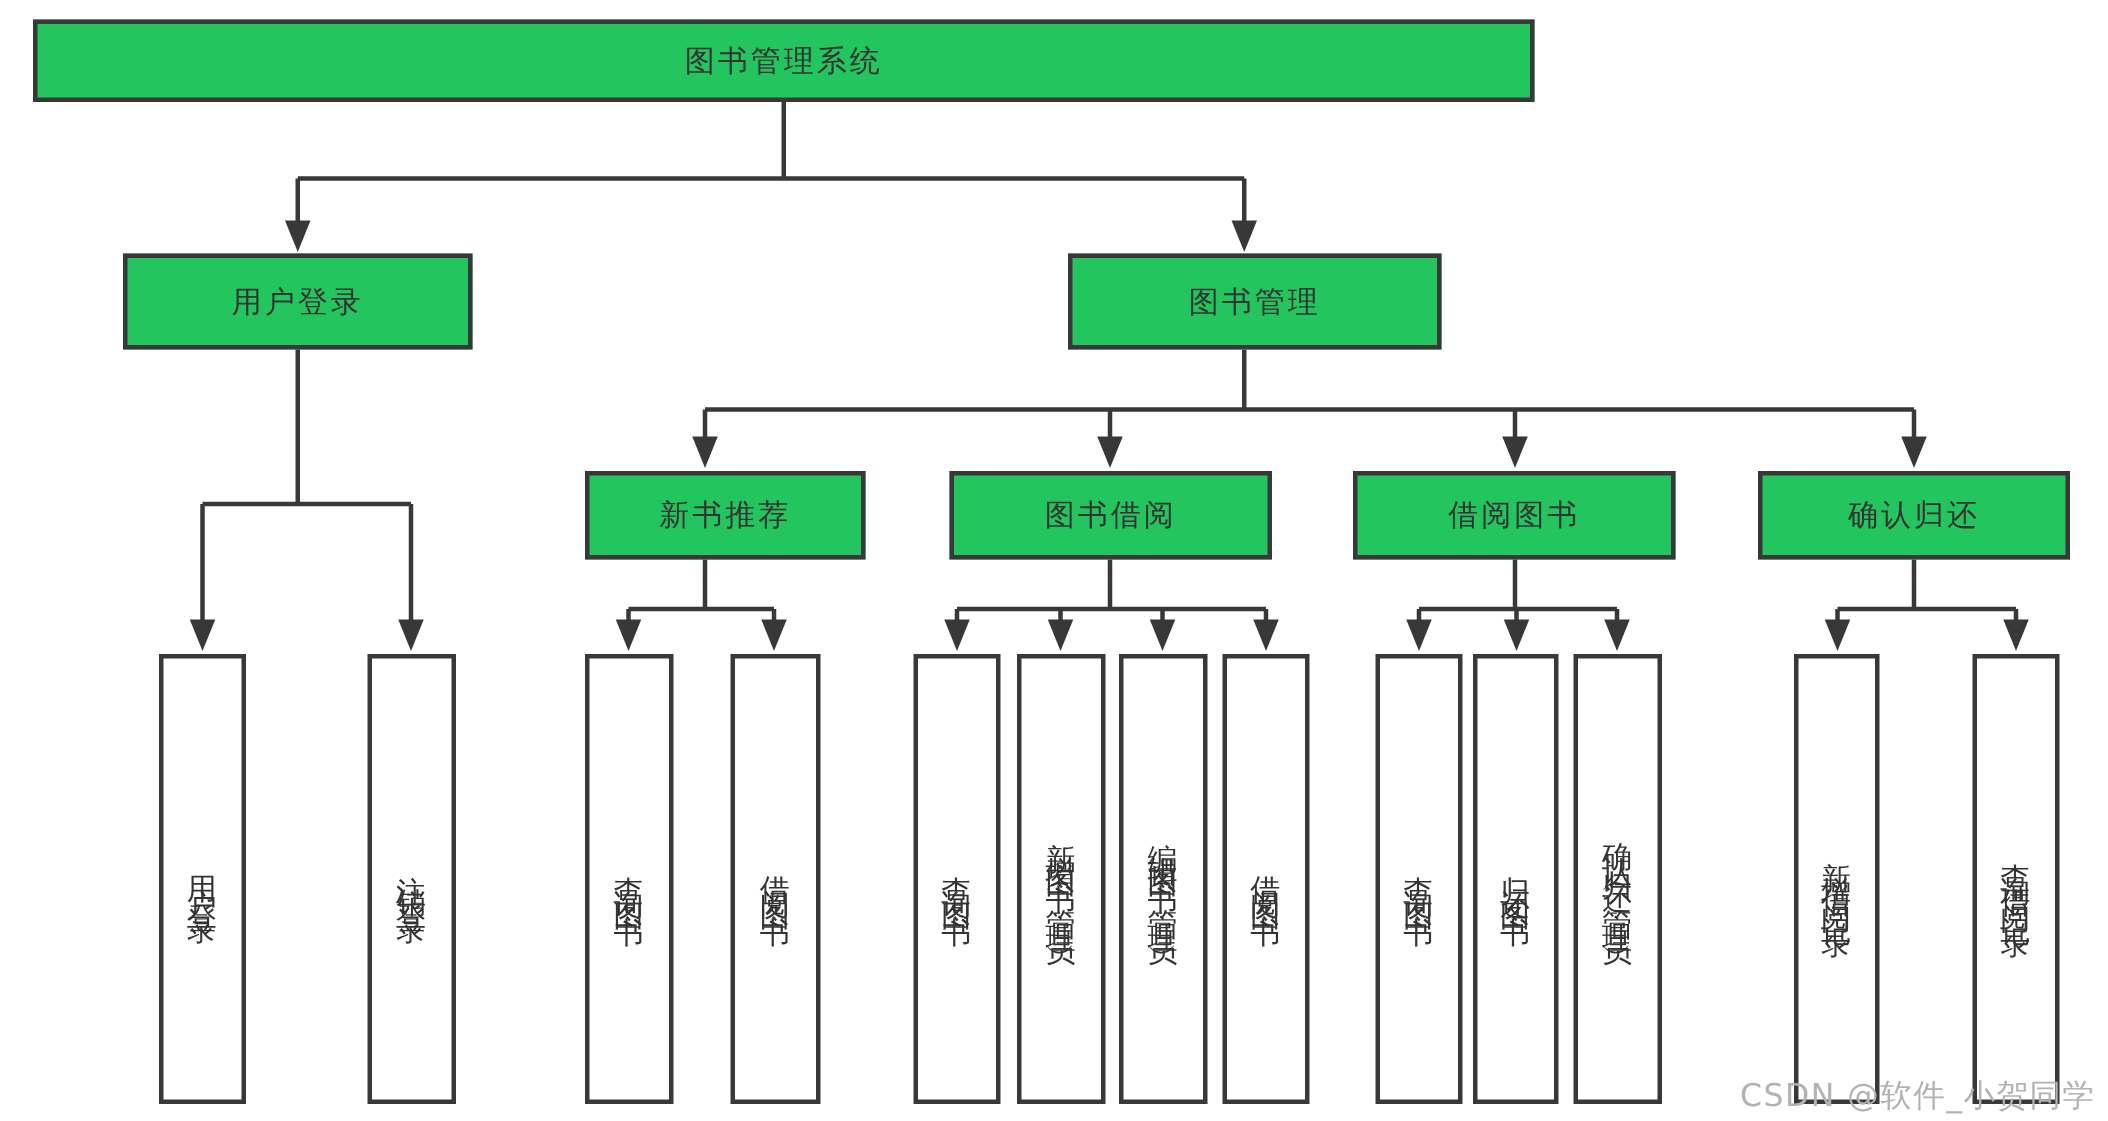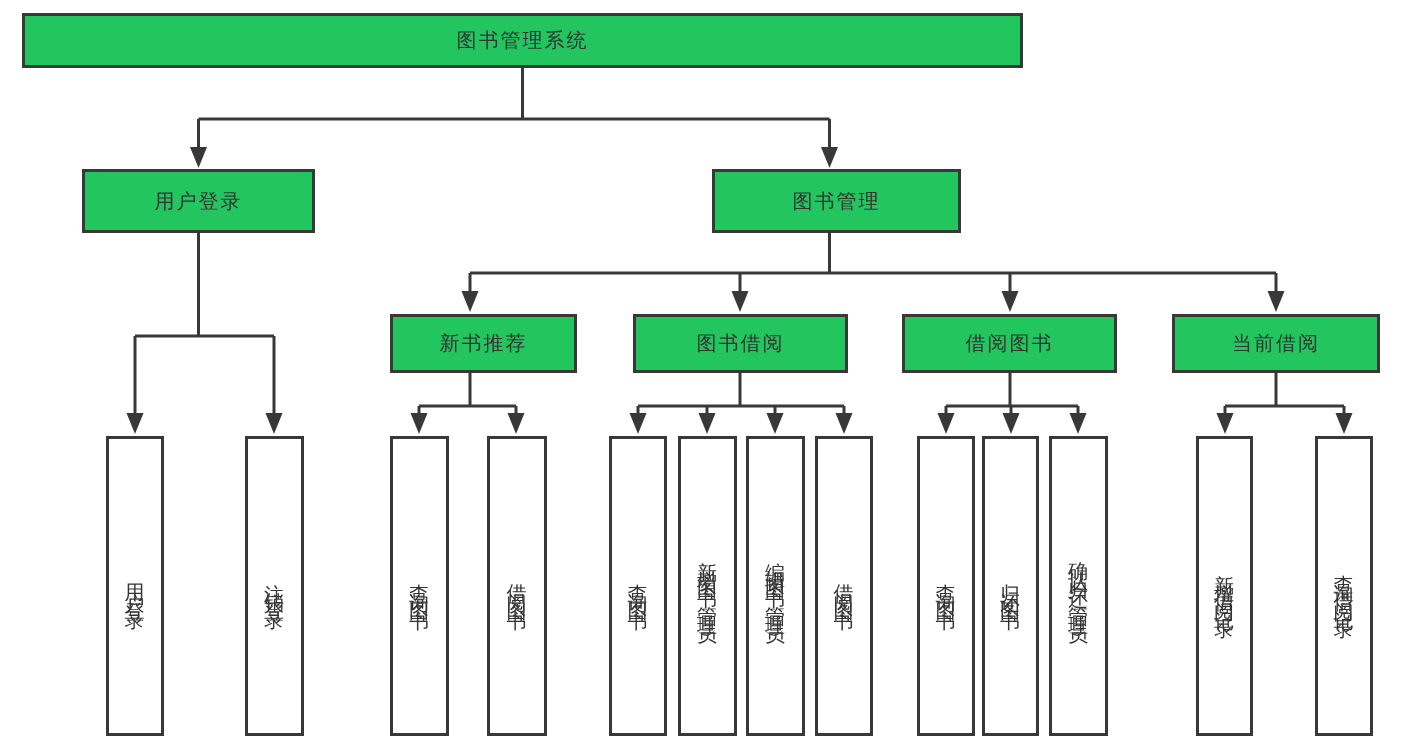--- a/index.html
+++ b/index.html
@@ -145,21 +145,21 @@
   <div class="hbox" style="left:362px; top:314px; width:187px; height:59px;margin-left:28px;">
     <span>新书推荐</span>
   </div>
   <div class="hbox" style="left:633px; top:314px; width:215px; height:59px;text-align:center;">
     <span>图书借阅</span>
   </div>
   <div class="hbox" style="left:902px; top:314px; width:215px; height:59px;">
     <span>借阅图书</span>
   </div>
   <div class="hbox" style="left:1172px; top:314px; width:208px; height:59px;">
-    <span>当前借阅</span>
+    <span>确认归还</span>
   </div>
 
   <div class="leaf" style="left:106px;">
     <span class="vtext">用户登录</span>
   </div>
   <div class="leaf" style="left:245px; width:59px;">
     <span class="vtext">注销登录</span>
   </div>
 
   <div class="leaf" style="left:390px; width:59px;">
@@ -192,14 +192,15 @@
     <span class="vtext">确认归还（管理员）</span>
   </div>
 
   <div class="leaf" style="left:1196px; width:57px;">
     <span class="vtext">新增借阅记录</span>
   </div>
   <div class="leaf" style="left:1315px;">
     <span class="vtext">查询借阅记录</span>
   </div>
 
+  <div class="watermark">CSDN @软件_小贺同学</div>
 
 </div>
 
 </body></html>

